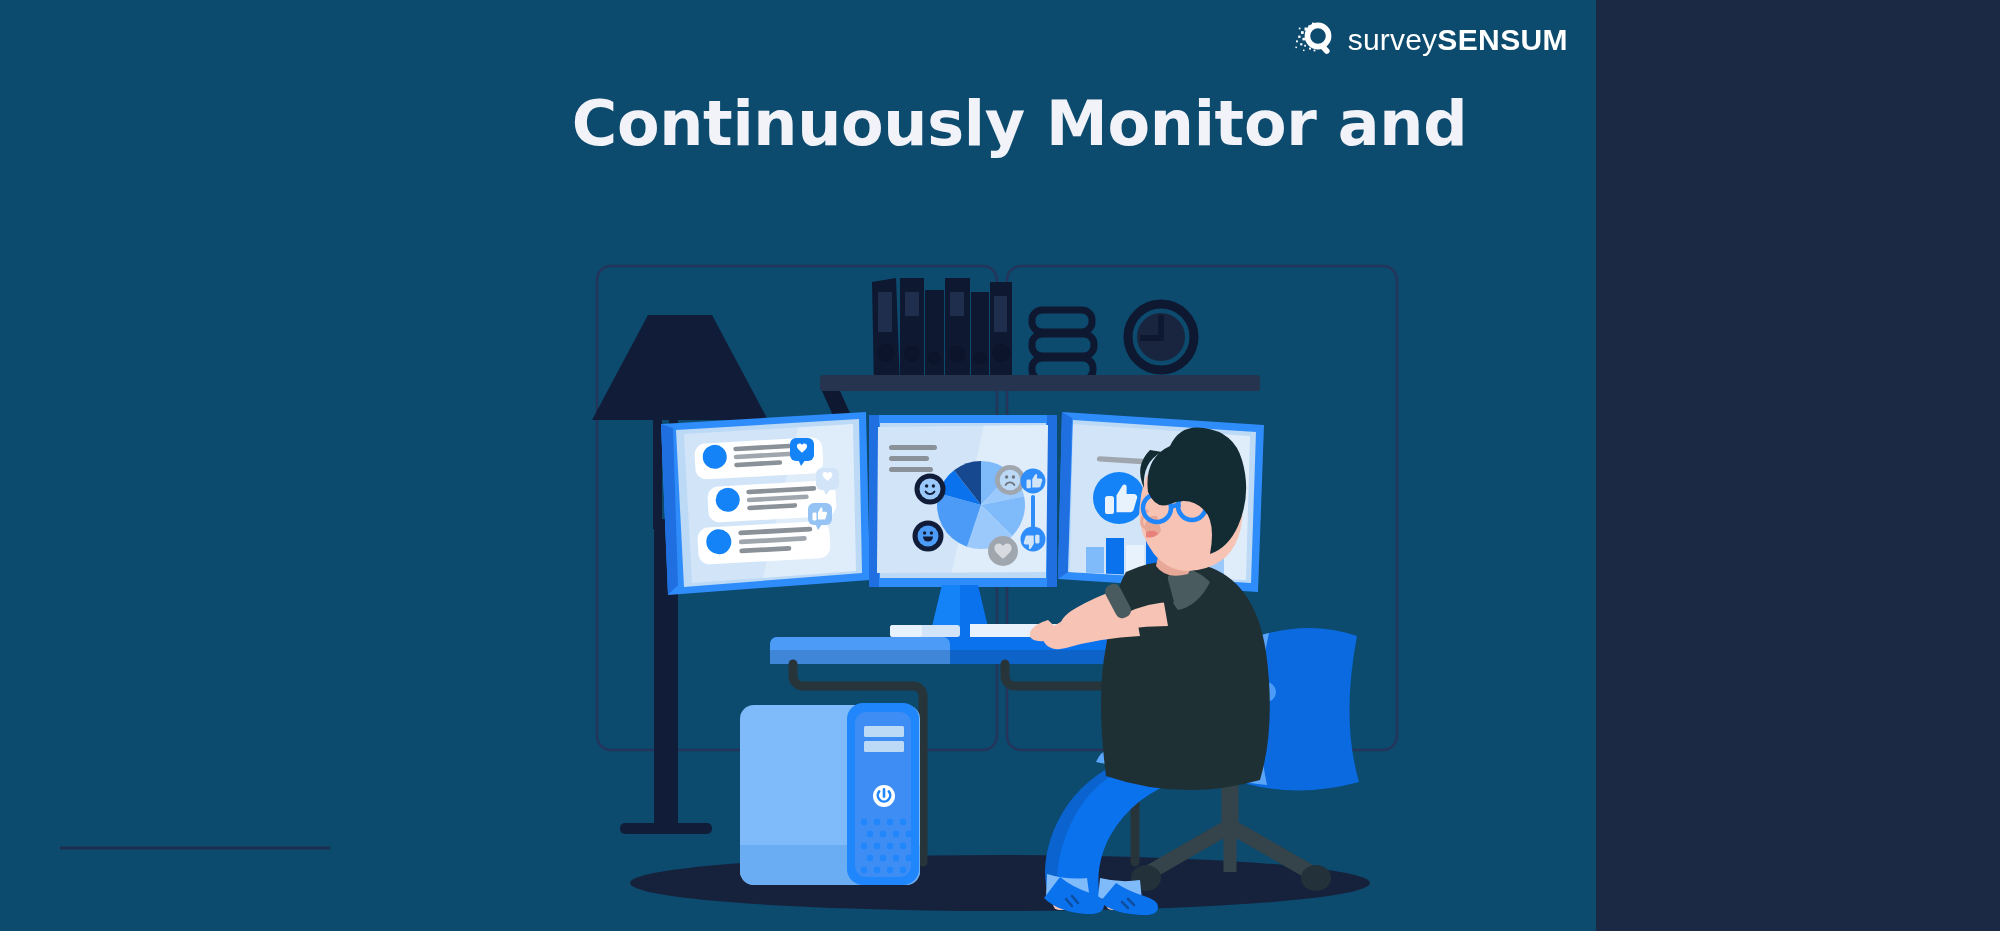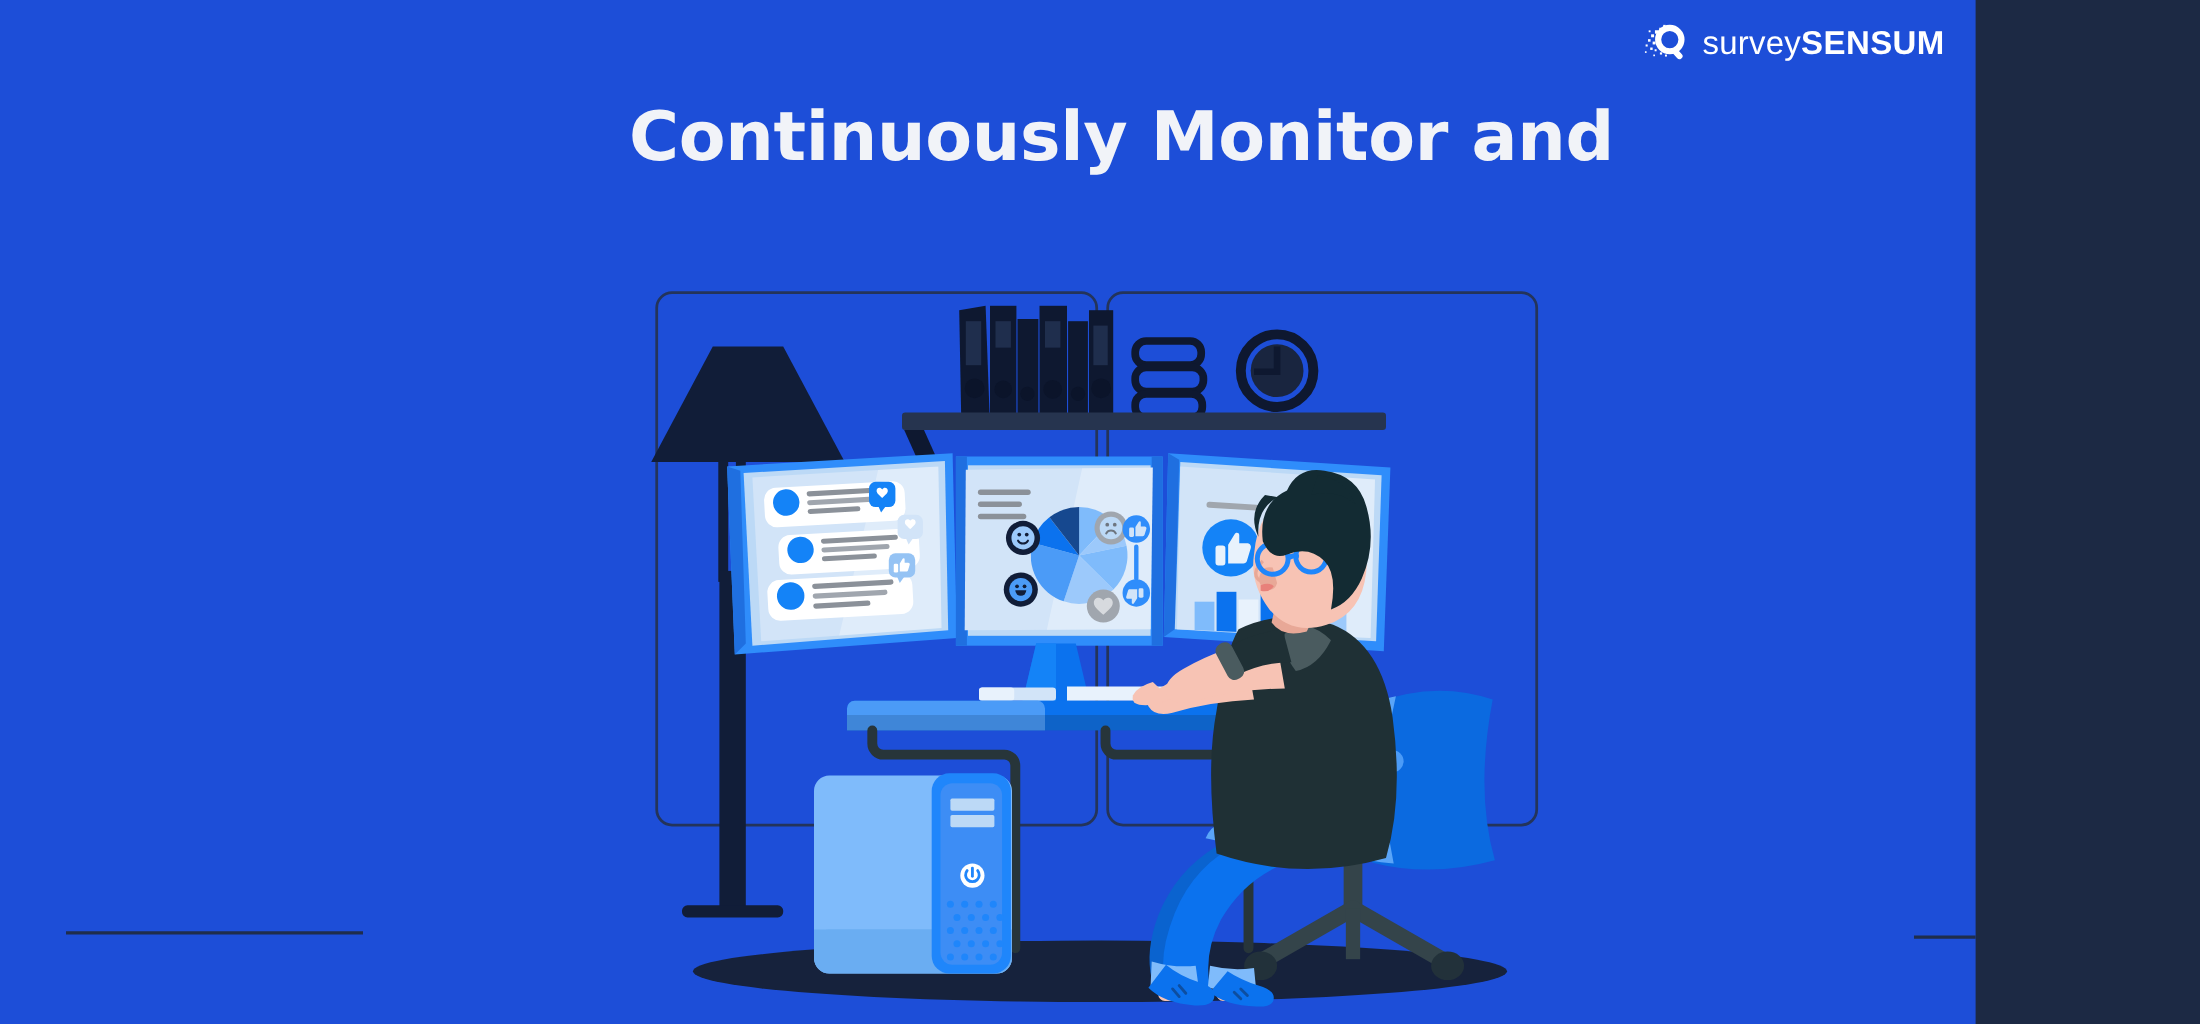--- a/index.html
+++ b/index.html
@@ -8,23 +8,23 @@
   html, body {
     width: 2000px;
     height: 931px;
     overflow: hidden;
     background: #1c2944;
     font-family: "Liberation Sans", "DejaVu Sans", sans-serif;
   }
 
   #banner {
     position: relative;
-    width: 1796px;
+    width: 1596px;
     height: 931px;
-    background: #1d4ed8;
+    background: #0c4a6e;
     overflow: hidden;
   }
 
   
   #logo {
     position: absolute;
     top: 18px;
     right: 28px;
     display: flex;
     align-items: center;

